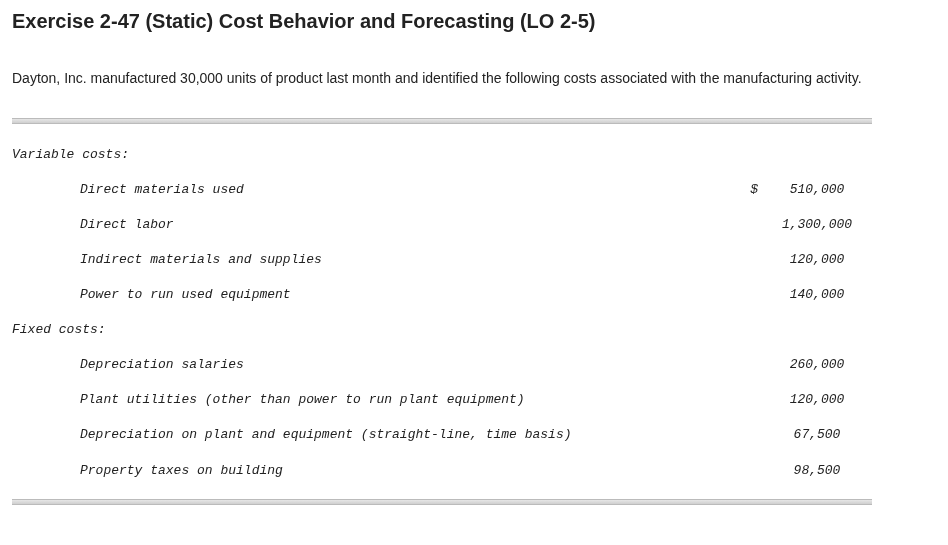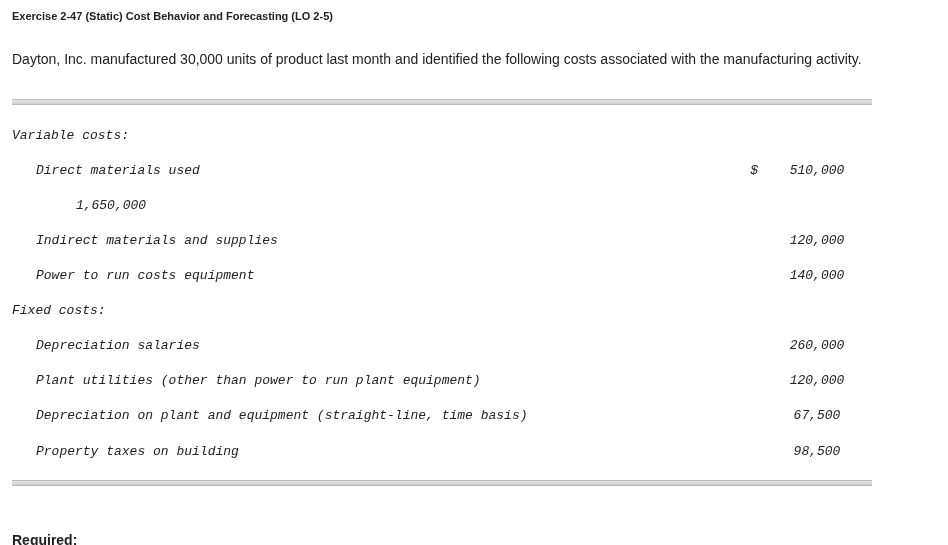--- a/index.html
+++ b/index.html
@@ -6,23 +6,23 @@
   body {
     font-family: Arial, Helvetica, sans-serif;
     font-size: 14px;
     color: #222;
     margin: 0;
     padding: 10px 12px;
     width: 948px;
     background: #fff;
   }
   h1.title {
-    font-size: 11px;
+    font-size: 20px;
     font-weight: bold;
-    margin: 0 0 28px 0;
+    margin: 0 0 36px 0;
   }
   p.intro {
     margin: 0 0 10px 0;
     line-height: 1.4;
   }
   .data-block {
     font-family: "Courier New", Courier, monospace;
     font-size: 13px;
     line-height: 1.35;
     white-space: pre;
@@ -31,42 +31,42 @@
     font-style: italic;
   }
   .bar {
     height: 6px;
     background: linear-gradient(#e6e6e6, #cfcfcf);
     border-top: 1px solid #bbb;
     border-bottom: 1px solid #bbb;
     margin: 2px 0 4px 0;
   }
   .data-row { display: flex; }
-  .data-label { flex: 1 1 auto; }
+  .data-label { flex: 1 1 auto; margin-left: 44px; }
   .data-sym { width: 20px; text-align: right; padding-right: 4px; }
   .data-val { width: 110px; text-align: center; }
   .heading-row { }
   .indent { padding-left: 24px; }
   .required-block { margin-bottom: 26px; line-height: 1.4; }
   .required-label { font-weight: bold; }
 </style>
 </head>
 <body>
 
 <h1 class="title">Exercise 2-47 (Static) Cost Behavior and Forecasting (LO 2-5)</h1>
 
 <p class="intro">Dayton, Inc. manufactured 30,000 units of product last month and identified the following costs associated with the manufacturing activity.</p>
 
 <div class="data-block">
 <div class="bar"></div>
 <div class="heading-row">Variable costs:</div>
 <div class="data-row indent"><span class="data-label">Direct materials used</span><span class="data-sym">$</span><span class="data-val">510,000</span></div>
-<div class="data-row indent"><span class="data-sym"></span><span class="data-val">1,650,000</span></div>
+<div class="data-row indent"><span class="data-label">Direct labor</span><span class="data-sym"></span><span class="data-val">1,300,000</span></div>
 <div class="data-row indent"><span class="data-label">Indirect materials and supplies</span><span class="data-sym"></span><span class="data-val">120,000</span></div>
-<div class="data-row indent"><span class="data-label">Power to run costs equipment</span><span class="data-sym"></span><span class="data-val">140,000</span></div>
+<div class="data-row indent"><span class="data-label">Power to run used equipment</span><span class="data-sym"></span><span class="data-val">140,000</span></div>
 <div class="heading-row">Fixed costs:</div>
 <div class="data-row indent"><span class="data-label">Depreciation salaries</span><span class="data-sym"></span><span class="data-val">260,000</span></div>
 <div class="data-row indent"><span class="data-label">Plant utilities (other than power to run plant equipment)</span><span class="data-sym"></span><span class="data-val">120,000</span></div>
 <div class="data-row indent"><span class="data-label">Depreciation on plant and equipment (straight-line, time basis)</span><span class="data-sym"></span><span class="data-val">67,500</span></div>
 <div class="data-row indent"><span class="data-label">Property taxes on building</span><span class="data-sym"></span><span class="data-val">98,500</span></div>
 <div class="bar"></div>
 </div>
 
 <div class="required-block">
   <span class="required-label">Required:</span><br>

